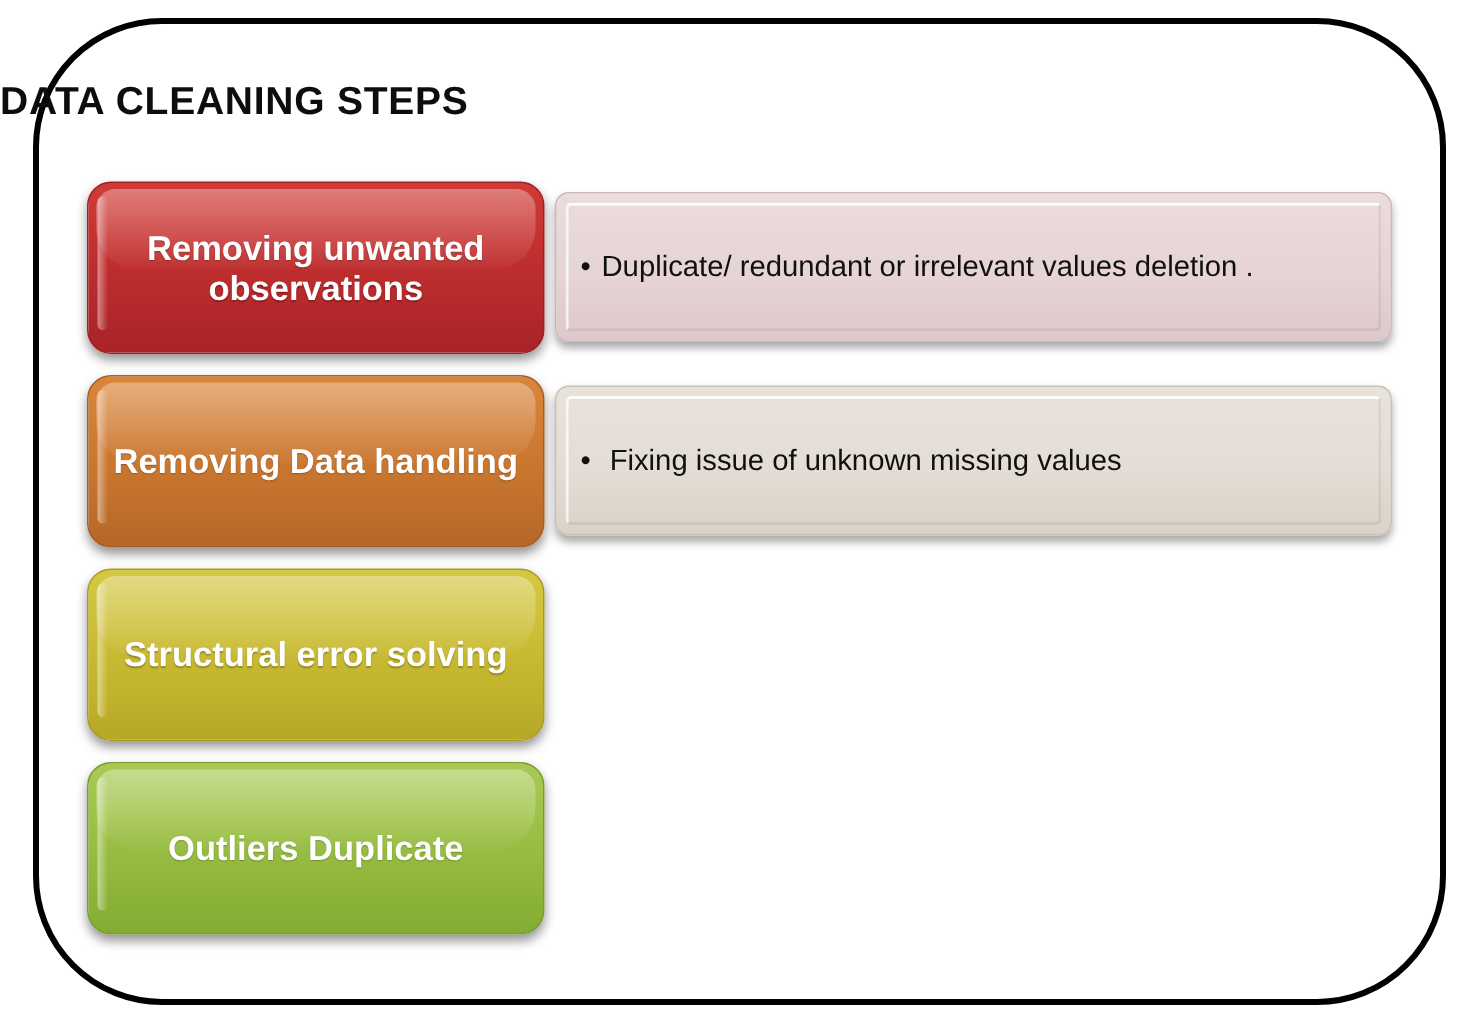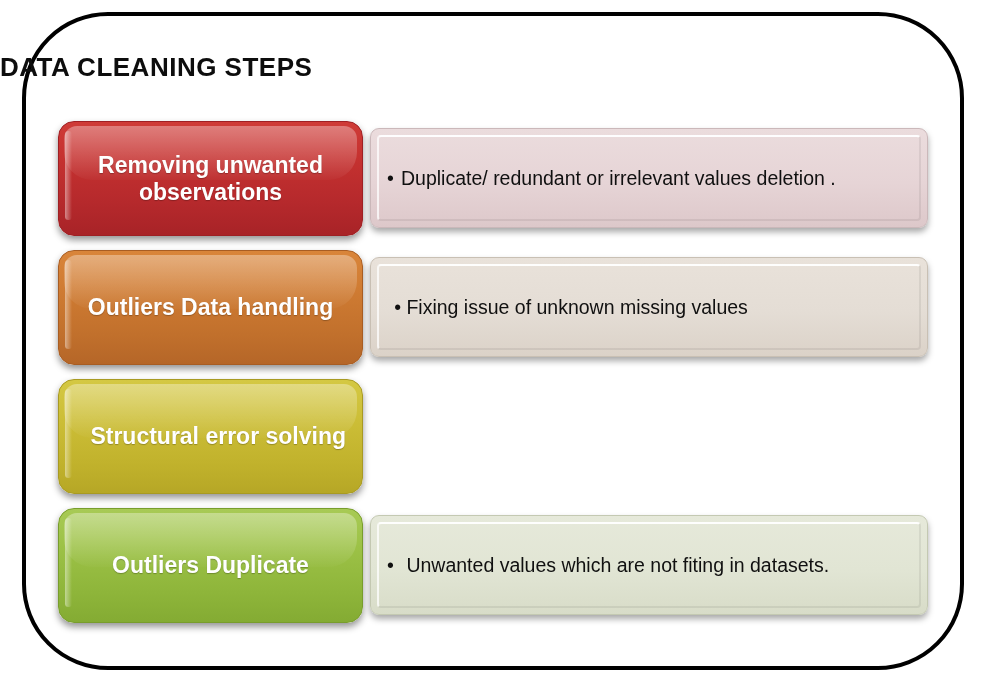--- a/index.html
+++ b/index.html
@@ -163,27 +163,25 @@
     border: 1px solid #cbb8ba;
   }
 
   .chip-orange {
     background: linear-gradient(to bottom, #d9853a 0%, #d07c33 32%, #c1702c 74%, #b56628 100%);
     border: 1px solid #a85d23;
   }
   .panel-orange {
     background: linear-gradient(to bottom, #e9e2da 0%, #e4ddd5 55%, #dbd2c8 100%);
     border: 1px solid #c9c0b4;
-    text-align: right;
   }
 
   .chip-yellow {
     background: linear-gradient(to bottom, #d4c843 0%, #cdbf38 32%, #c1b22c 74%, #b6a726 100%);
     border: 1px solid #a89a22;
-    justify-content: flex-end;
   }
   .panel-yellow {
     background: linear-gradient(to bottom, #eceadb 0%, #e7e5d6 55%, #dedbc9 100%);
     border: 1px solid #c9c6b2;
   }
 
   .chip-green {
     background: linear-gradient(to bottom, #a8ca55 0%, #9dc247 32%, #8eb53a 74%, #84ab33 100%);
     border: 1px solid #789d2c;
   }
@@ -210,42 +208,36 @@
       <div class="panel panel-red">
         <span class="bevel"></span>
         <div class="ptext">
           <span class="bullet">•</span><span class="body">Duplicate/ redundant or irrelevant values deletion .</span>
         </div>
       </div>
     </div>
 
     <div class="row">
       <div class="chip chip-orange">
-        <span class="chip-inner">Outliers Data handling</span>
+        <span class="chip-inner">Removing Data handling</span>
       </div>
       <div class="panel panel-orange">
         <span class="bevel"></span>
         <div class="ptext">
           <span class="bullet">•</span><span class="body"> Fixing issue of unknown missing values</span>
         </div>
       </div>
     </div>
 
     <div class="row">
       <div class="chip chip-yellow">
         <span class="chip-inner">Structural error solving</span>
       </div>
     </div>
 
     <div class="row">
       <div class="chip chip-green">
         <span class="chip-inner">Outliers Duplicate</span>
       </div>
-      <div class="panel panel-green">
-        <span class="bevel"></span>
-        <div class="ptext">
-          <span class="bullet">•</span><span class="body"> Unwanted values which are not fiting in datasets.</span>
-        </div>
-      </div>
     </div>
 
   </div>
 </div>
 
 </body></html>

